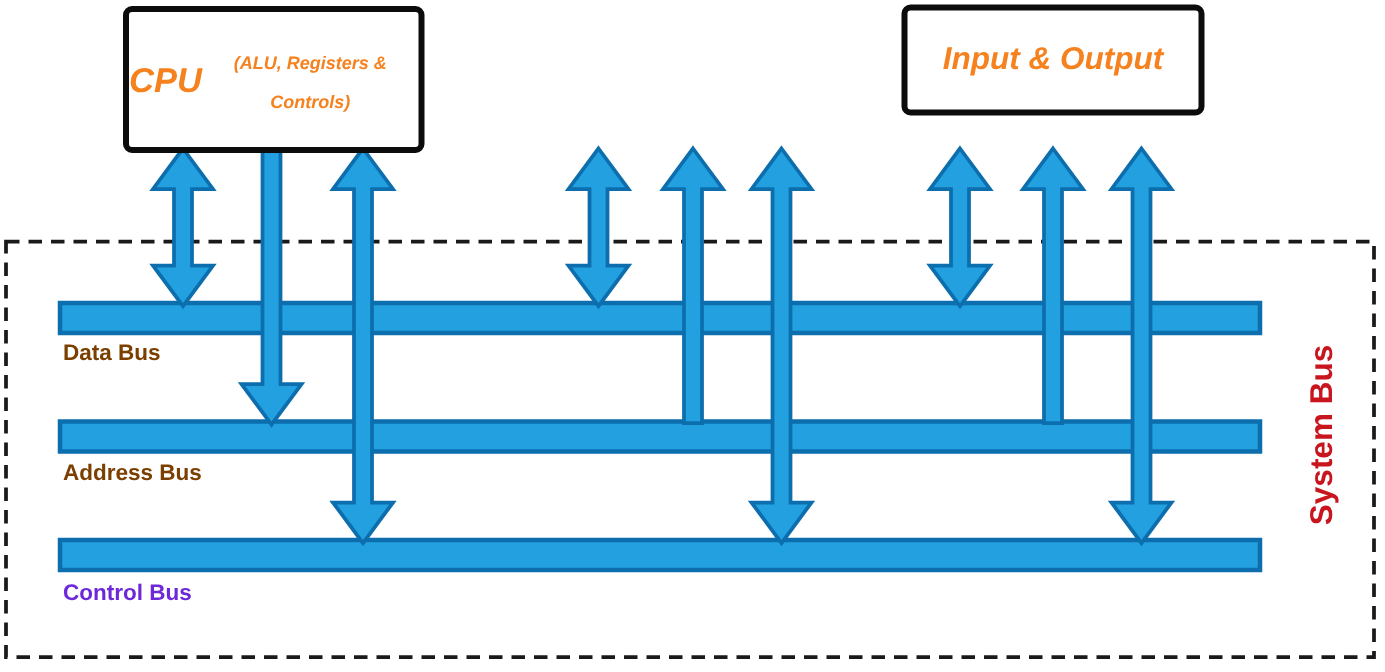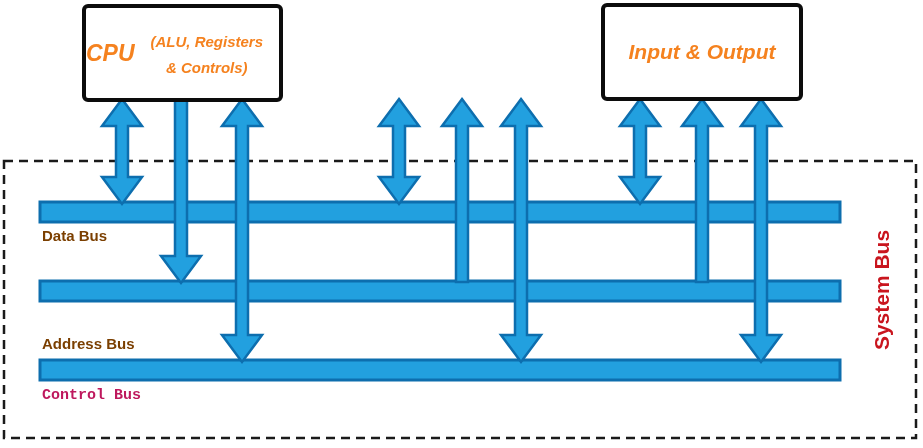--- a/index.html
+++ b/index.html
@@ -27,25 +27,25 @@
     display: flex;
     flex-direction: row;
     align-items: center;
     justify-content: center;
     text-align: center;
     font-weight: bold;
     font-style: italic;
   }
   .box-cpu    { left: 82px;  top: 4px; width: 201px; height: 98px; }
   .box-memory { left: 360px; top: 3px; width: 203px; height: 98px; }
-  .box-io     { left: 601px; top: 3px; width: 202px; height: 98px; }
+  .box-io     { left: 601px; top: 3px; width: 202px; height: 74px; }
   .node-title { font-size: 23px; line-height: 26px; }
   .box-memory .node-title, .box-io .node-title { font-size: 21px; }
   .node-sub {
-    font-size: 15px;
+    font-size: 12px;
     line-height: 26px;
     margin-top: 3px;
     padding: 0 14px;
   }
   .bus-label {
     position: absolute;
     z-index: 3;
     font-weight: bold;
     font-size: 15px;
     white-space: nowrap;
@@ -89,18 +89,18 @@
     <div class="node-title">CPU</div>
     <div class="node-sub">(ALU, Registers &amp; Controls)</div>
   </div>
 
 
   <div class="node box-io" style="color: rgb(245, 130, 31); border-color: rgb(12, 12, 12);">
     <div class="node-title">Input &amp; Output</div>
   </div>
 
   <div class="bus-label lbl-data" style="color: rgb(123, 63, 0);">Data Bus</div>
-  <div class="bus-label lbl-address" style="color: rgb(123, 63, 0); margin-top: 28px;">Address Bus</div>
-  <div class="bus-label lbl-control" style="color: #be185d; font-family: Liberation Mono, monospace;">Control Bus</div>
+  <div class="bus-label lbl-address" style="color: rgb(123, 63, 0);">Address Bus</div>
+  <div class="bus-label lbl-control" style="color: #6d28d9;">Control Bus</div>
 
   <div class="side-label" style="color: rgb(201, 21, 30);">System Bus</div>
 
 </div>
 
 </body></html>

